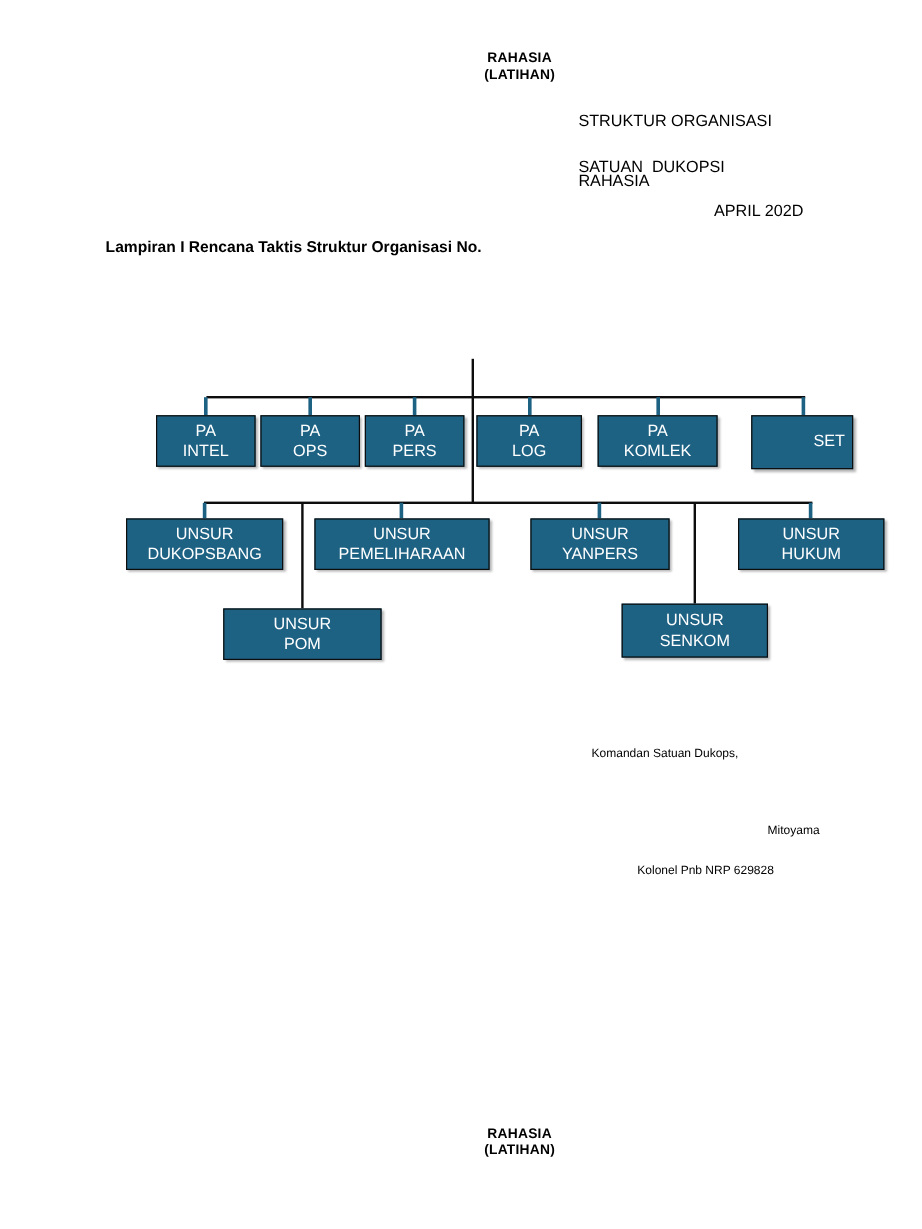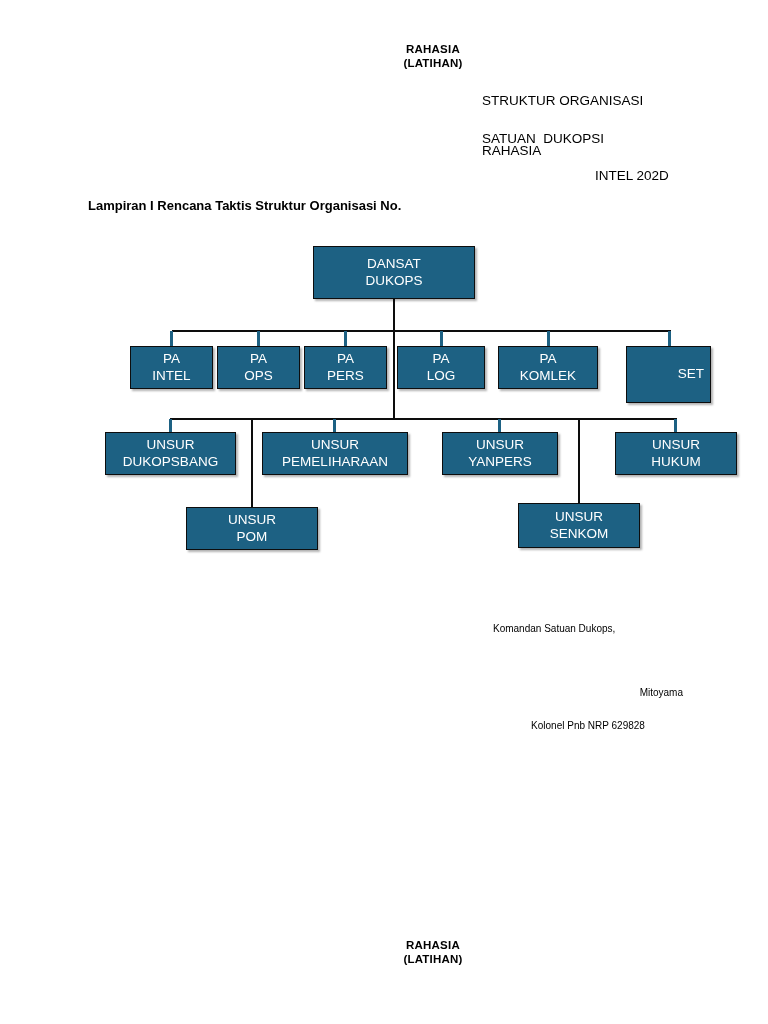--- a/index.html
+++ b/index.html
@@ -103,21 +103,21 @@
 <body>
 
 <div class="page">
 
   <div class="classification" id="classification-top">RAHASIA
 (LATIHAN)</div>
 
   <div class="hdr-line" id="hdr-l1">STRUKTUR ORGANISASI</div>
   <div class="hdr-line" id="hdr-l2">SATUAN  DUKOPSI</div>
   <div class="hdr-line" id="hdr-l3">RAHASIA</div>
-  <div class="hdr-line" id="hdr-l4">INTEL 202D</div>
+  <div class="hdr-line" id="hdr-l4">APRIL 202D</div>
 
   <div id="lampiran">Lampiran I Rencana Taktis Struktur Organisasi No.</div>
 
   <div class="chart">
 
     <div class="conn" style="left:393px; top:299px; width:2px; height:120px;"></div>
 
     <div class="conn" style="left:172px; top:330px; width:499px; height:2px;"></div>
 
     <div class="conn-teal" style="left:170px; top:331px; width:3px; height:15px;"></div>
@@ -129,34 +129,32 @@
 
     <div class="conn" style="left:170px; top:418px; width:507px; height:2px;"></div>
     <div class="conn-teal" style="left:169px; top:419px; width:3px; height:13px;"></div>
     <div class="conn-teal" style="left:333px; top:419px; width:3px; height:13px;"></div>
     <div class="conn-teal" style="left:498px; top:419px; width:3px; height:13px;"></div>
     <div class="conn-teal" style="left:674px; top:419px; width:3px; height:13px;"></div>
 
     <div class="conn" style="left:251px; top:419px; width:2px; height:88px;"></div>
     <div class="conn" style="left:578px; top:419px; width:2px; height:84px;"></div>
 
-    <div class="node" style="left:313px; top:246px; width:162px; height:53px;">DANSAT
-DUKOPS</div>
 
     <div class="node" style="left:130px; top:346px; width:83px; height:43px;">PA
 INTEL</div>
     <div class="node" style="left:217px; top:346px; width:83px; height:43px;">PA
 OPS</div>
     <div class="node" style="left:304px; top:346px; width:83px; height:43px;">PA
 PERS</div>
     <div class="node" style="left:397px; top:346px; width:88px; height:43px;">PA
 LOG</div>
     <div class="node" style="left:498px; top:346px; width:100px; height:43px;">PA
 KOMLEK</div>
-    <div class="node" style="left:626px; top:346px; width:85px; height:57px;padding-left:45px;">SET</div>
+    <div class="node" style="left:626px; top:346px; width:85px; height:45px;padding-left:45px;">SET</div>
 
     <div class="node" style="left:105px; top:432px; width:131px; height:43px;">UNSUR
 DUKOPSBANG</div>
     <div class="node" style="left:262px; top:432px; width:146px; height:43px;">UNSUR
 PEMELIHARAAN</div>
     <div class="node" style="left:442px; top:432px; width:116px; height:43px;">UNSUR
 YANPERS</div>
     <div class="node" style="left:615px; top:432px; width:122px; height:43px;">UNSUR
 HUKUM</div>
 

